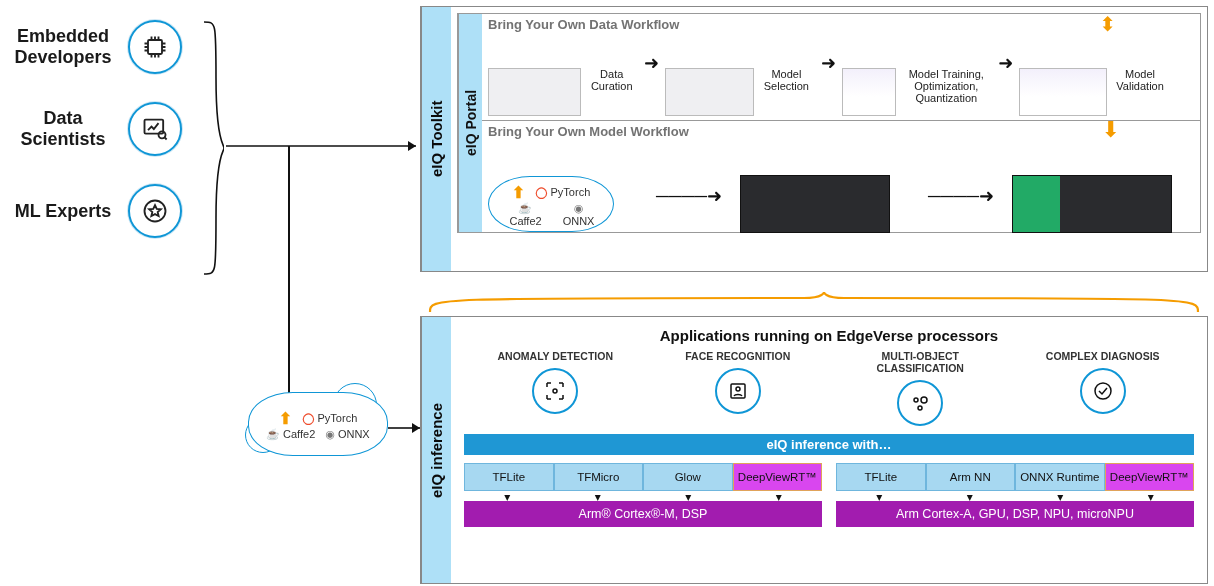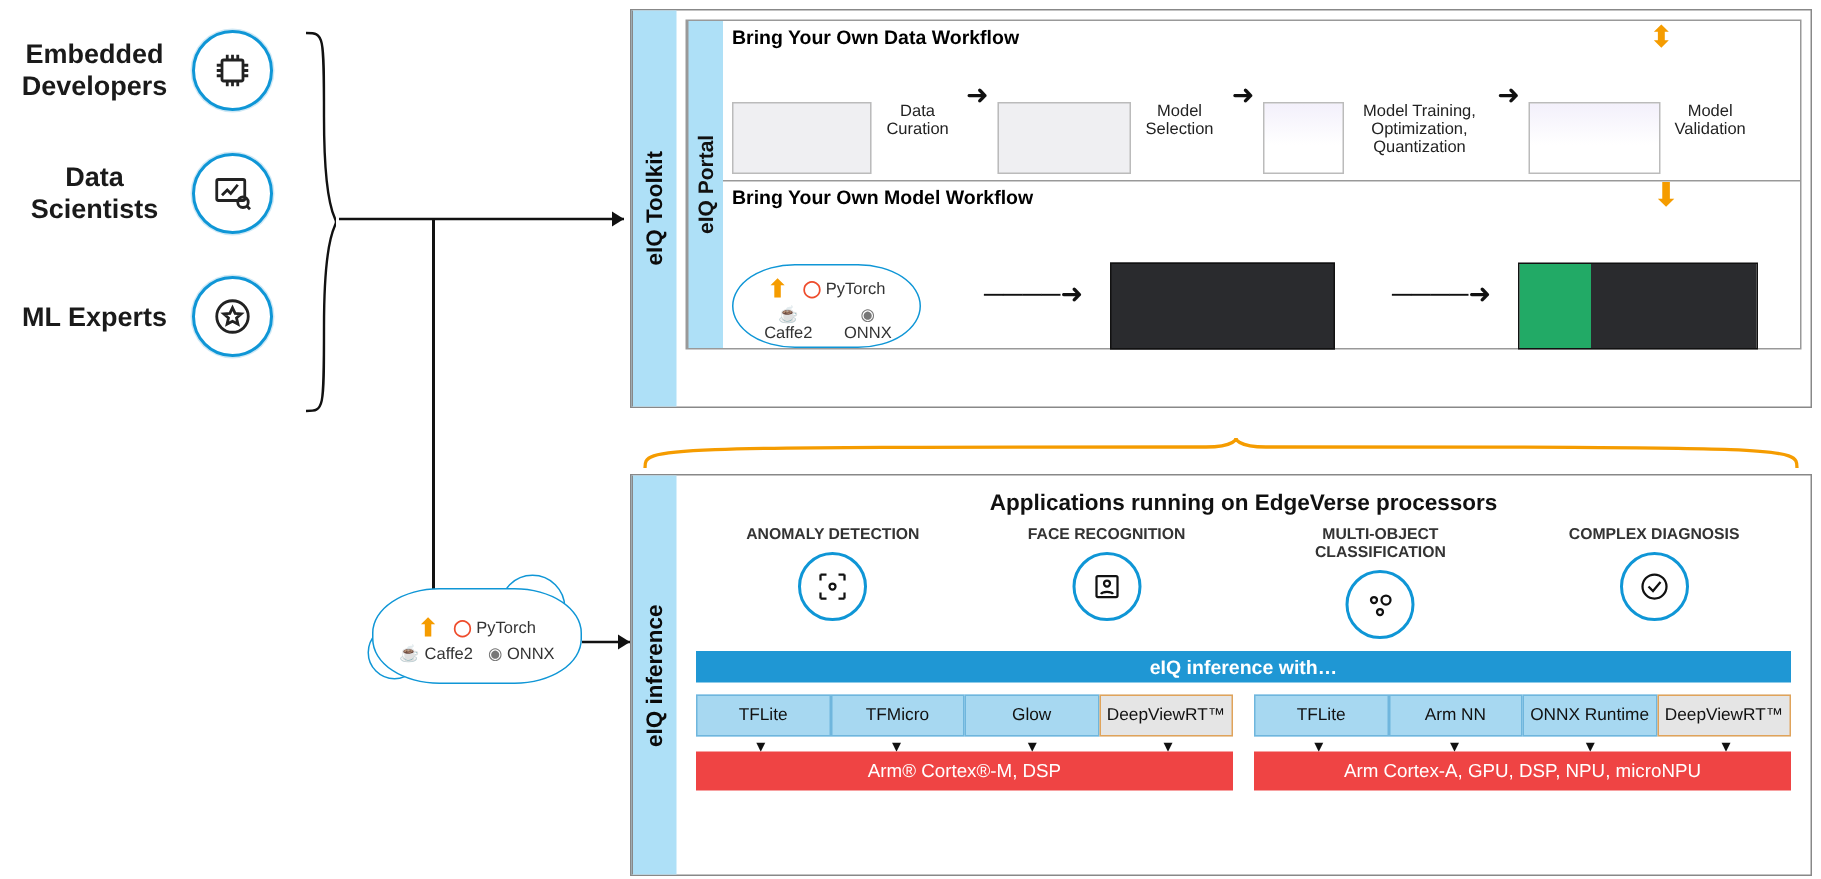--- a/index.html
+++ b/index.html
@@ -100,21 +100,21 @@
   }
   .vtab2 {
     background:#aee0f7; writing-mode: vertical-rl; transform: rotate(180deg);
     font-weight:700; font-size:14px; display:flex; align-items:center; justify-content:center;
     width:24px; border-right:1px solid #999;
   }
   .portal-body { flex:1; }
 
   .wf { border-bottom:1px solid #999; padding:3px 6px 4px 6px; position:relative;}
   .wf:last-child{border-bottom:none;}
-  .wf-title { font-weight:700; font-size:13px; color:#000000; margin-bottom:4px; }
+  .wf-title { font-weight:700; font-size:13px; color:#737373; margin-bottom:4px; }
   .wf-steps { display:flex; align-items:flex-start; gap:6px; }
   .step {
     display:flex; flex-direction:row; gap:4px;
     font-size:11px; color:#222; text-align:center; width:150px;margin-top:32px;
   }
   .thumb {
     width:120px; height:48px; background:#efeff2; border:1px solid #bbb;
   }
   .thumb.dark { background:#2a2b2e; border-color:#111;}
   .thumb.plot { background:linear-gradient(180deg,#f3f0fb 0,#fff 60%);}
@@ -135,27 +135,27 @@
   .banner {
     background:#1f97d4; color:#fff; text-align:center; font-weight:600;
     font-size:13px; padding:3px 0; margin:2px 0 8px;
   }
   .runtime-row { display:flex; gap:0; margin-bottom:4px;}
   .rt-block {
     flex:1; background:#a7d8f1; border:1px solid #6fb6dd;
     text-align:center; font-size:11.5px; padding:7px 0; color:#111;
     display:flex; align-items:center; justify-content:center;
   }
-  .rt-block.orange { background:#e5e5e5; border-color:#e0a35a;text-align:right; }
+  .rt-block.orange { background:#d946ef; border-color:#e0a35a;text-align:right; }
 
   .arrow-down-row { display:flex; gap:4px; margin:-2px 0 0;}
   .arrow-down-row .a { flex:1; text-align:center; font-size:12px; line-height:8px;}
   .target-row { display:flex; gap:4px; }
   .target {
-    flex:1; color:#fff; background:#ef4444; text-align:center;
+    flex:1; color:#fff; background:#a21caf; text-align:center;
     font-size:12.5px; padding:6px 0;
   }
 
   
   .to-toolkit {
     position:absolute; left:226px; top:134px; width:200px; height:30px;
   }
   .to-inference {
     position:absolute; left:388px; top:420px; width:40px; height:16px;
   }

